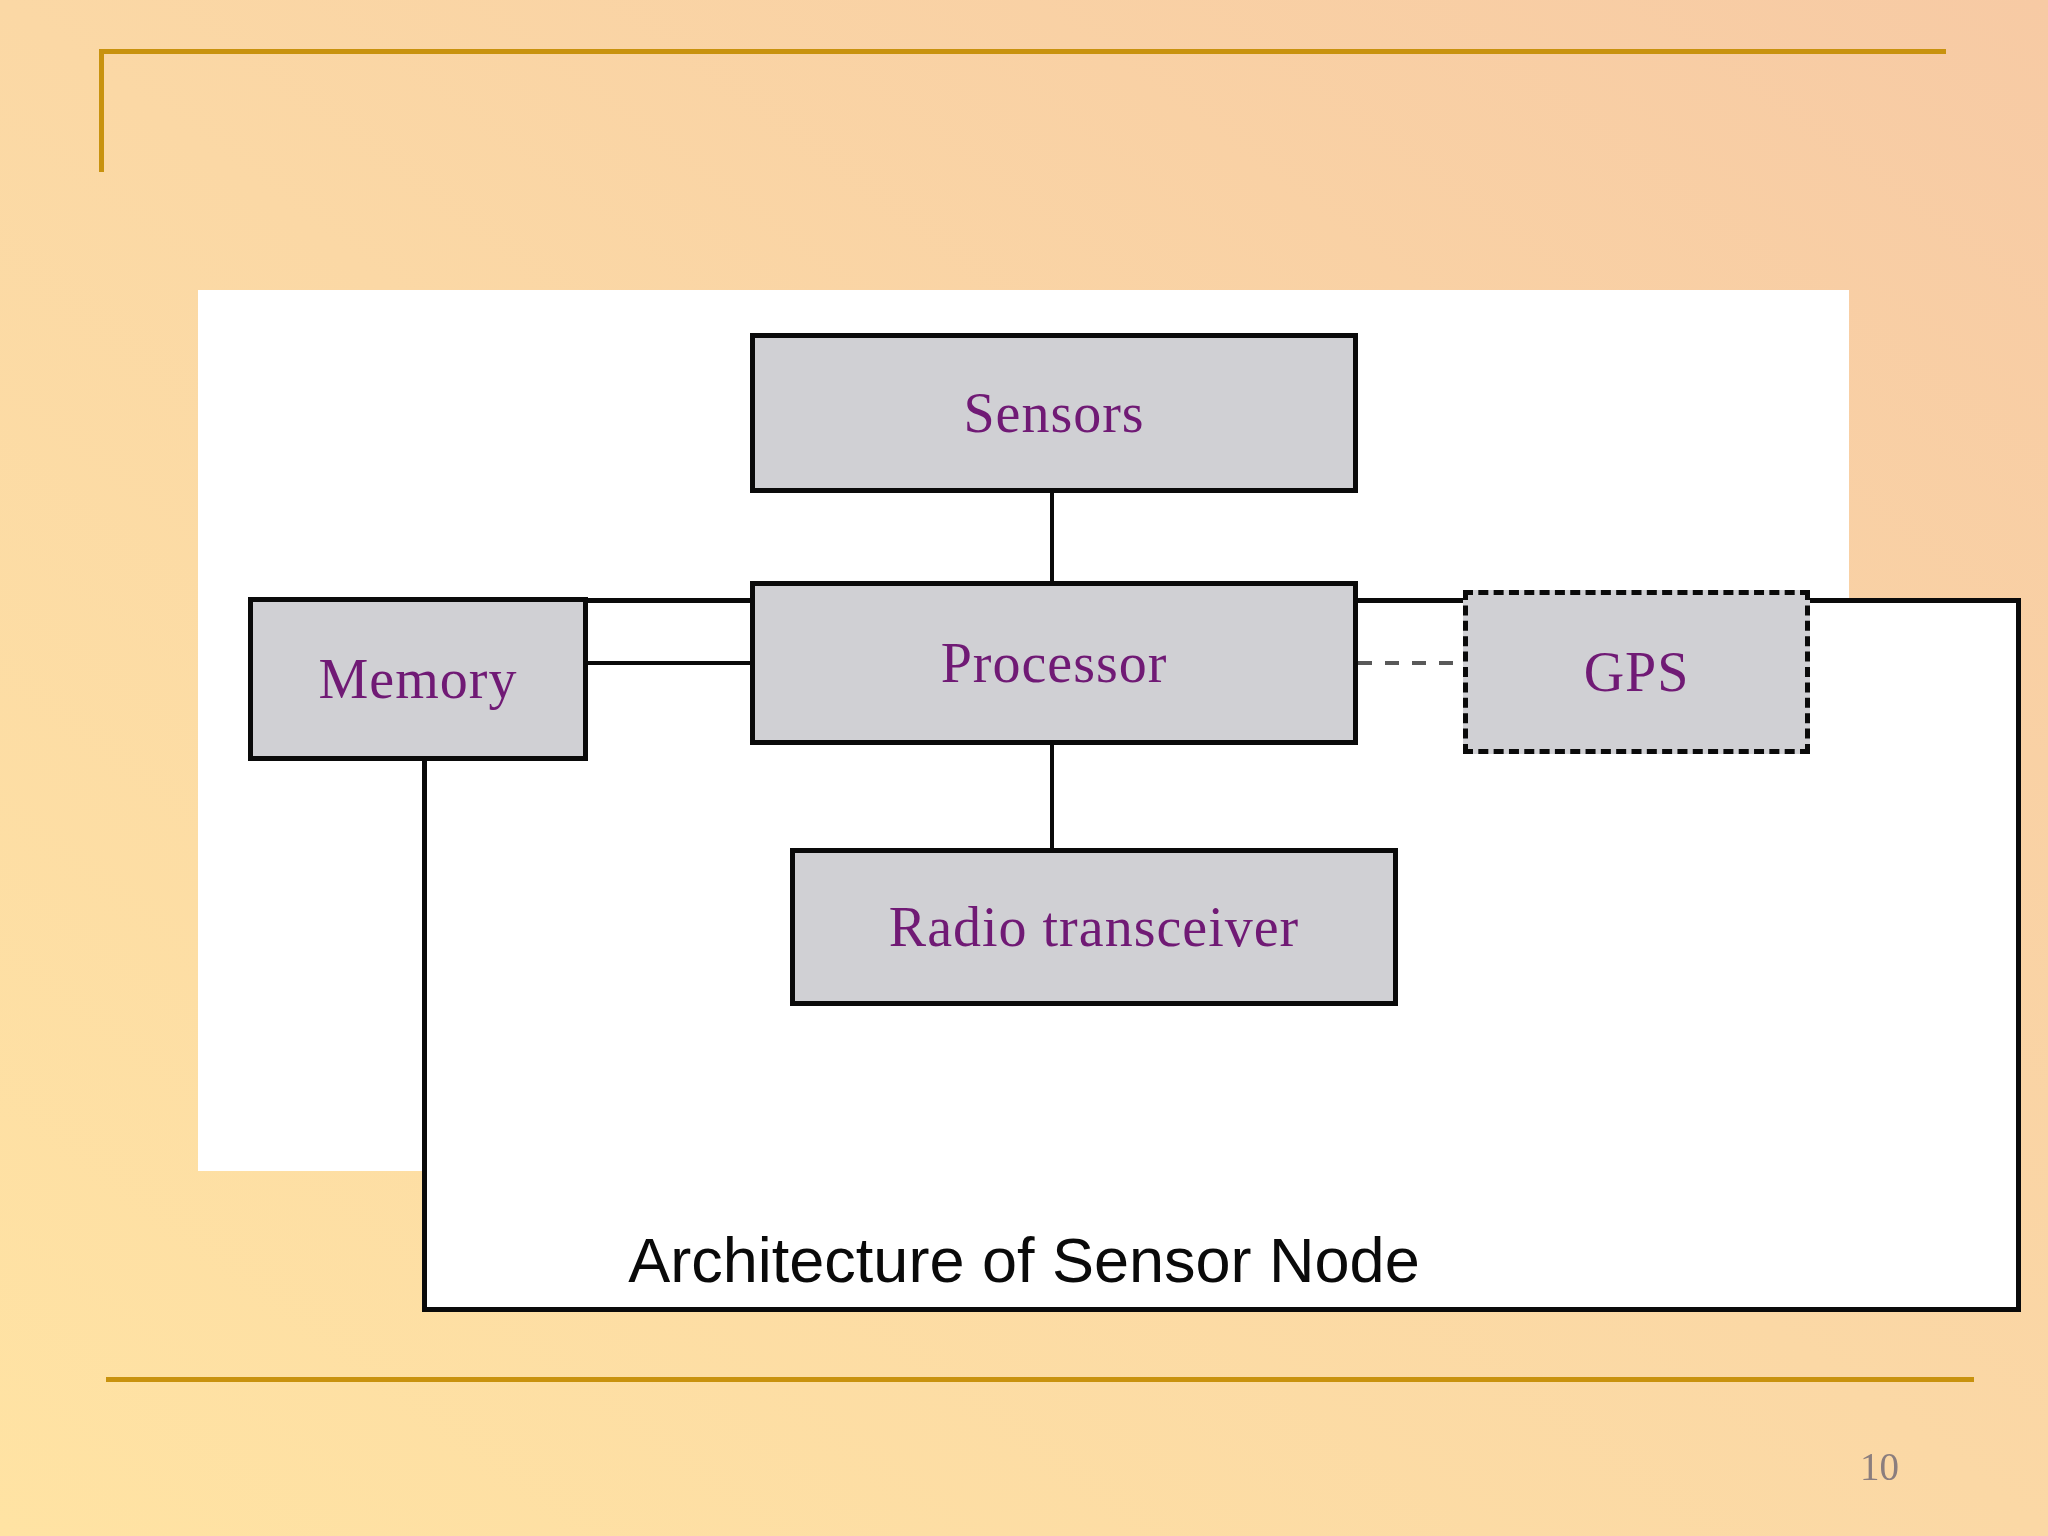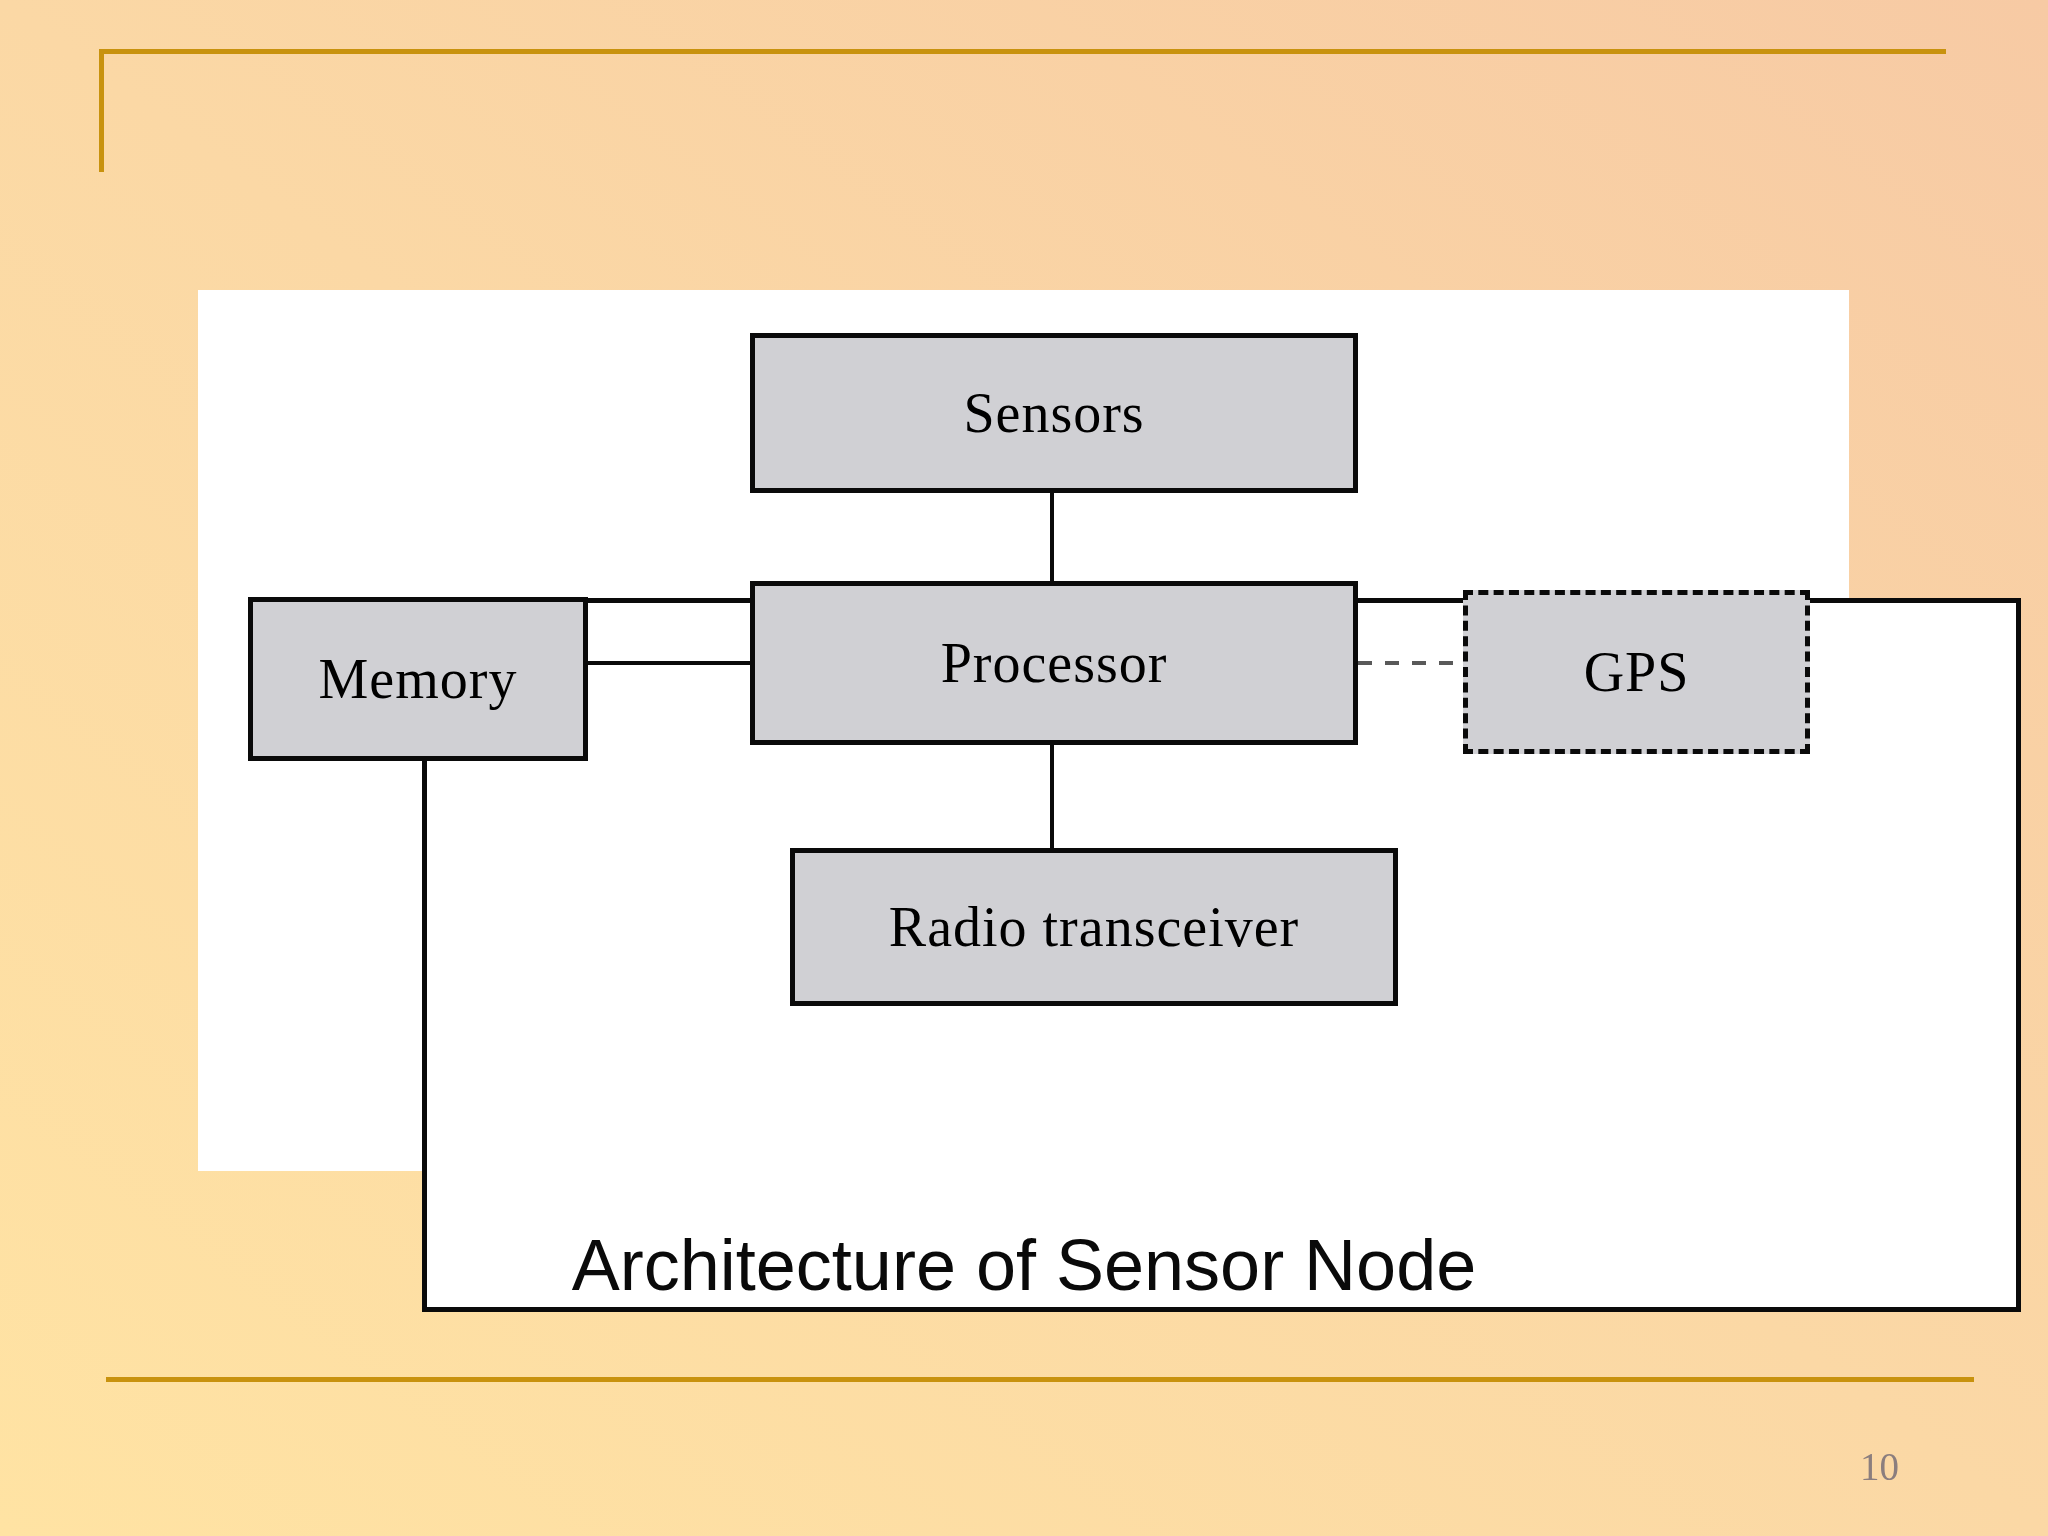--- a/index.html
+++ b/index.html
@@ -12,39 +12,39 @@
   .rule-top{left:99px;top:49px;width:1847px;height:5px;}
   .bracket-v{left:99px;top:49px;width:5px;height:123px;}
   .panel{position:absolute;left:198px;top:290px;width:1651px;height:881px;background:#ffffff;}
   .frame{
     position:absolute;left:224px;top:308px;width:1599px;height:714px;
     border:5px solid #0a0a0a;box-sizing:border-box;background:#ffffff;
   }
   .dbox{
     position:absolute;background:#d0d0d4;border:5px solid #0a0a0a;box-sizing:border-box;
     display:flex;align-items:center;justify-content:center;
-    color:#000000;font-size:56px;letter-spacing:1px;
+    color:#701a75;font-size:56px;letter-spacing:1px;
   }
   .box-sensors{left:750px;top:333px;width:608px;height:160px;}
   .box-memory{left:248px;top:581px;width:340px;height:164px;margin-top:16px;}
   .box-processor{left:750px;top:581px;width:608px;height:164px;}
   .box-gps{left:1463px;top:590px;width:347px;height:164px;border-style:dashed;}
   .box-radio{left:750px;top:848px;width:608px;height:158px;margin-left:40px;}
   .box-power{left:226px;top:1073px;width:1600px;height:84px;}
   .conn{position:absolute;background:#0a0a0a;}
   .conn-sp{left:1050px;top:493px;width:4px;height:88px;}
   .conn-pr{left:1050px;top:745px;width:4px;height:103px;}
   .conn-mp{left:588px;top:661px;width:162px;height:4px;}
   .conn-pg{
     position:absolute;left:1358px;top:661px;width:105px;height:4px;
     background:repeating-linear-gradient(to right,#595959 0 14px,transparent 14px 27px);
   }
   .caption{
     position:absolute;left:0;top:1226px;width:2048px;text-align:center;
-    font-family:"Liberation Sans",sans-serif;font-size:72px;line-height:1.1;color:#0a0a0a;
+    font-family:"Liberation Sans",sans-serif;font-size:63px;line-height:1.1;color:#0a0a0a;
   }
   .rule-bottom{left:106px;top:1377px;width:1868px;height:5px;}
   .pagenum{position:absolute;left:1860px;top:1444px;font-size:39px;color:#8b7e7e;}
 </style>
 </head>
 <body>
 
 <div class="slide">
 
   <div class="gold rule-top"></div>

